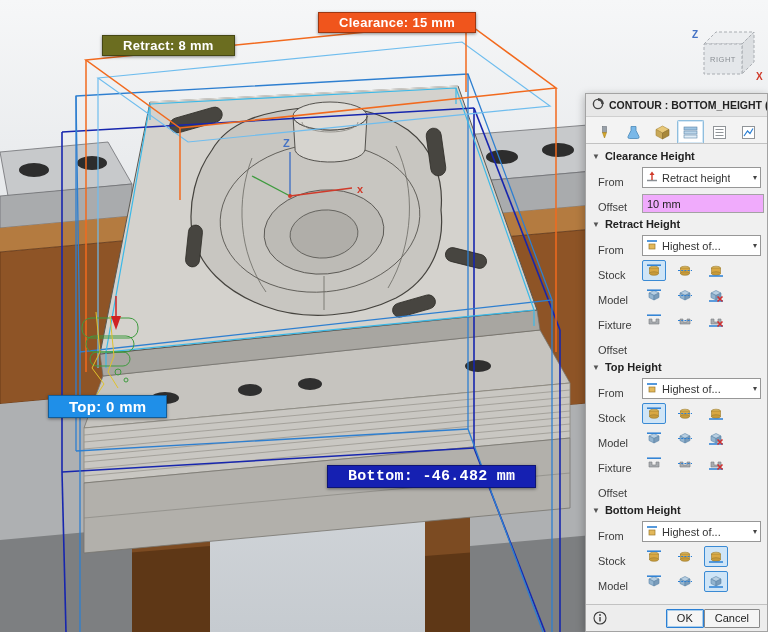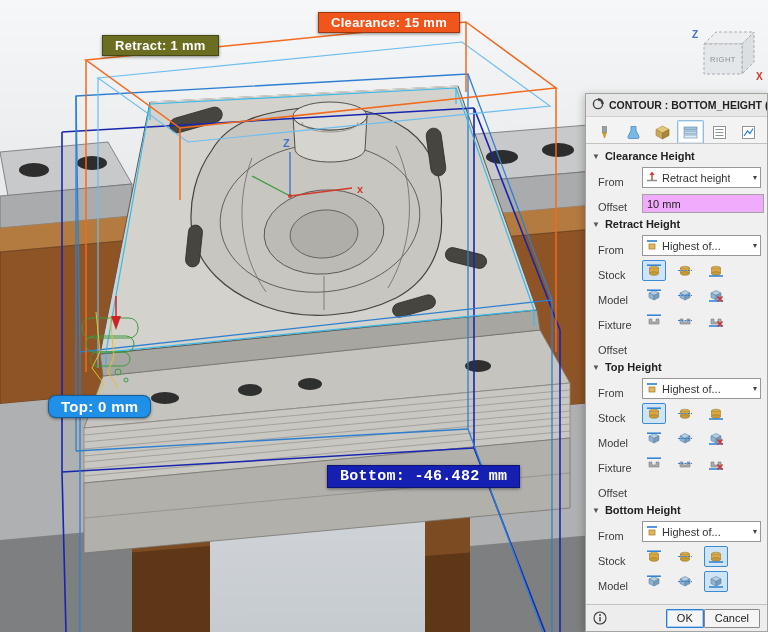--- a/index.html
+++ b/index.html
@@ -1,25 +1,25 @@
 <!DOCTYPE html>
 <html><head>
 <meta charset="utf-8">
 <style>
   html,body{margin:0;padding:0;background:#dfe2e5;font-family:"Liberation Sans",sans-serif;}
   #stage{position:relative;width:768px;height:632px;overflow:hidden;background:#e8eaec;}
   #scene{position:absolute;left:0;top:0;}
 
   
   .badge{position:absolute;color:#fff;font-weight:bold;letter-spacing:.3px;
-         padding:2px 12px;box-shadow:0 1px 3px rgba(0,0,0,.45);white-space:nowrap;
+         padding:2px 20px;box-shadow:0 1px 3px rgba(0,0,0,.45);white-space:nowrap;
          border:1px solid rgba(0,0,0,.35);}
   .badge.clearance{left:318px;top:12px;font-size:13px;}
   .badge.retract{left:102px;top:35px;font-size:13px;}
-  .badge.top{left:48px;top:395px;font-size:15px;border-radius:8px;}
+  .badge.top{left:48px;top:395px;font-size:15px;}
   .badge.bottom{left:327px;top:465px;font-size:15px;font-family:Liberation Mono, monospace;}
 
   
   .viewcube{position:absolute;left:690px;top:20px;width:78px;height:68px;}
 
   
   .panel{position:absolute;left:585px;top:93px;width:181px;height:537px;
          background:#f0f0f0;border:1px solid #a3a3a3;box-shadow:-1px 2px 8px rgba(0,0,0,.25);
          display:flex;flex-direction:column;font-size:11px;color:#333;}
   .panel-title{height:22px;flex:none;display:flex;align-items:center;gap:5px;padding:0 6px;
@@ -214,21 +214,21 @@
       <line x1="290" y1="196" x2="290" y2="152" stroke="#4472c4" stroke-width="1.4"></line>
       <line x1="290" y1="196" x2="352" y2="188" stroke="#d03a2a" stroke-width="1.4"></line>
       <line x1="290" y1="196" x2="252" y2="176" stroke="#3f9b3f" stroke-width="1.4"></line>
       <circle cx="290" cy="196" r="2" fill="#d03a2a"></circle>
       <text x="283" y="147" font-size="11" font-weight="bold" fill="#4472c4">Z</text>
       <text x="357" y="193" font-size="11" font-weight="bold" fill="#d03a2a">x</text>
     </g>
   </svg>
 
   <div class="badge clearance" style="background-color: rgb(240, 85, 28);">Clearance: 15 mm</div>
-  <div class="badge retract" style="background-color: rgb(107, 109, 32);">Retract: 1 mm</div>
+  <div class="badge retract" style="background-color: rgb(107, 109, 32);">Retract: 8 mm</div>
   <div class="badge top" style="background-color: rgb(31, 143, 232);">Top: 0 mm</div>
   <div class="badge bottom" style="background-color: rgb(21, 32, 178);">Bottom: -46.482 mm</div>
 
   <div class="viewcube">
     <svg width="78" height="68" viewBox="0 0 78 68">
       <polygon points="14,24 26,12 64,12 52,24" fill="#eceef0" stroke="#a9adb2" stroke-width="1" stroke-dasharray="3,2"></polygon>
       <polygon points="52,24 64,12 64,42 52,54" fill="#dcdfe2" stroke="#a9adb2" stroke-width="1" stroke-dasharray="3,2"></polygon>
       <polygon points="14,24 52,24 52,54 14,54" fill="#e4e7ea" stroke="#a9adb2" stroke-width="1" stroke-dasharray="3,2"></polygon>
       <text x="33" y="42" font-size="7.5" fill="#8a8f94" text-anchor="middle" letter-spacing="0.5">RIGHT</text>
       <text x="2" y="18" font-size="10" font-weight="bold" fill="#4472c4">Z</text>

